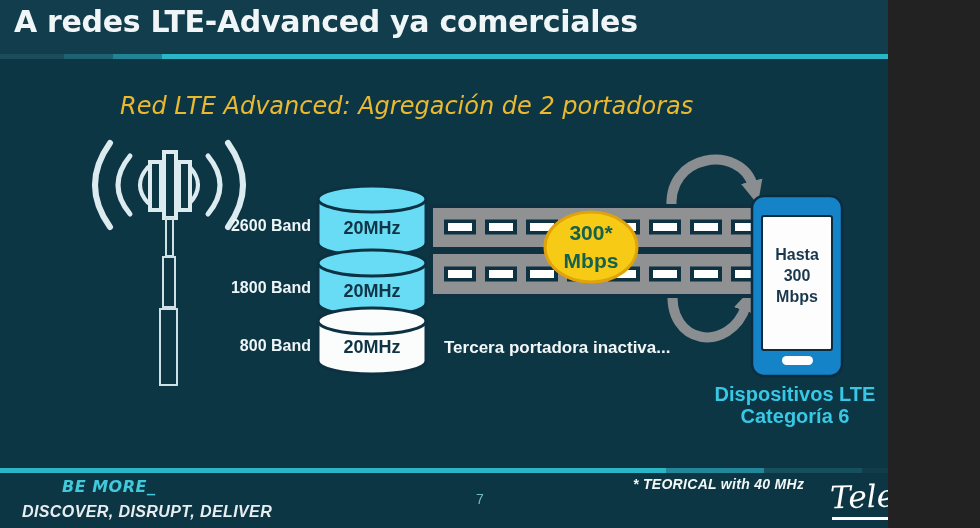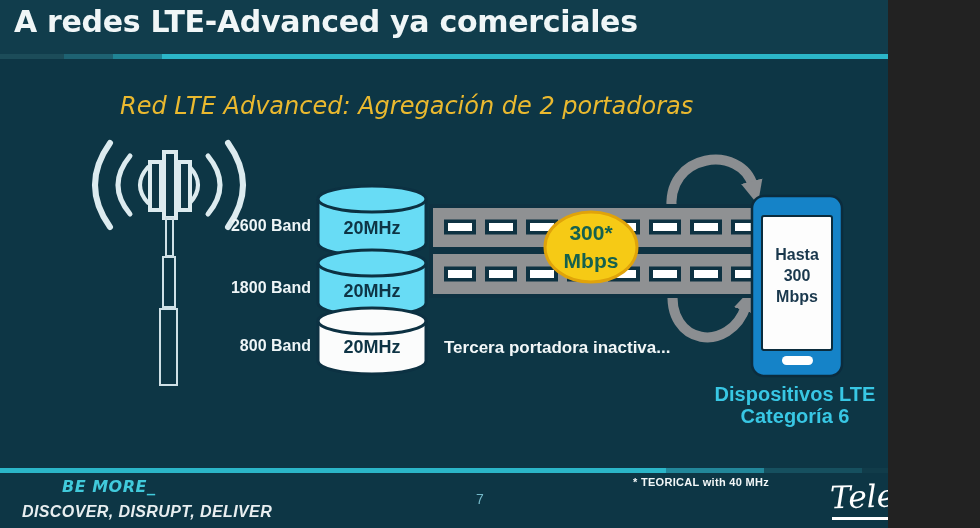--- a/index.html
+++ b/index.html
@@ -45,21 +45,21 @@
   }
   .be-more-sub{
     position:absolute;left:22px;top:503px;font-size:16px;font-style:italic;font-weight:600;
     color:#e8eef0;letter-spacing:0.4px;
   }
   .page-number{
     position:absolute;left:0;top:491px;width:960px;text-align:center;
     font-size:14px;color:#74b9c9;
   }
   .footnote{
-    position:absolute;left:633px;top:476px;font-size:11px;font-weight:bold;
+    position:absolute;left:633px;top:476px;font-size:14px;font-weight:bold;font-style:italic;
     color:#f2f7f8;letter-spacing:0.3px;
   }
   .logo{
     position:absolute;left:830px;top:477px;width:146px;text-align:center;
     font-family:"DejaVu Serif","Liberation Serif",serif;font-style:italic;
     font-size:31px;color:#ffffff;transform:rotate(-2deg);
   }
   .logo-rule{position:absolute;left:832px;top:517px;width:144px;height:3px;background:#ffffff;}
 </style>
 </head>

